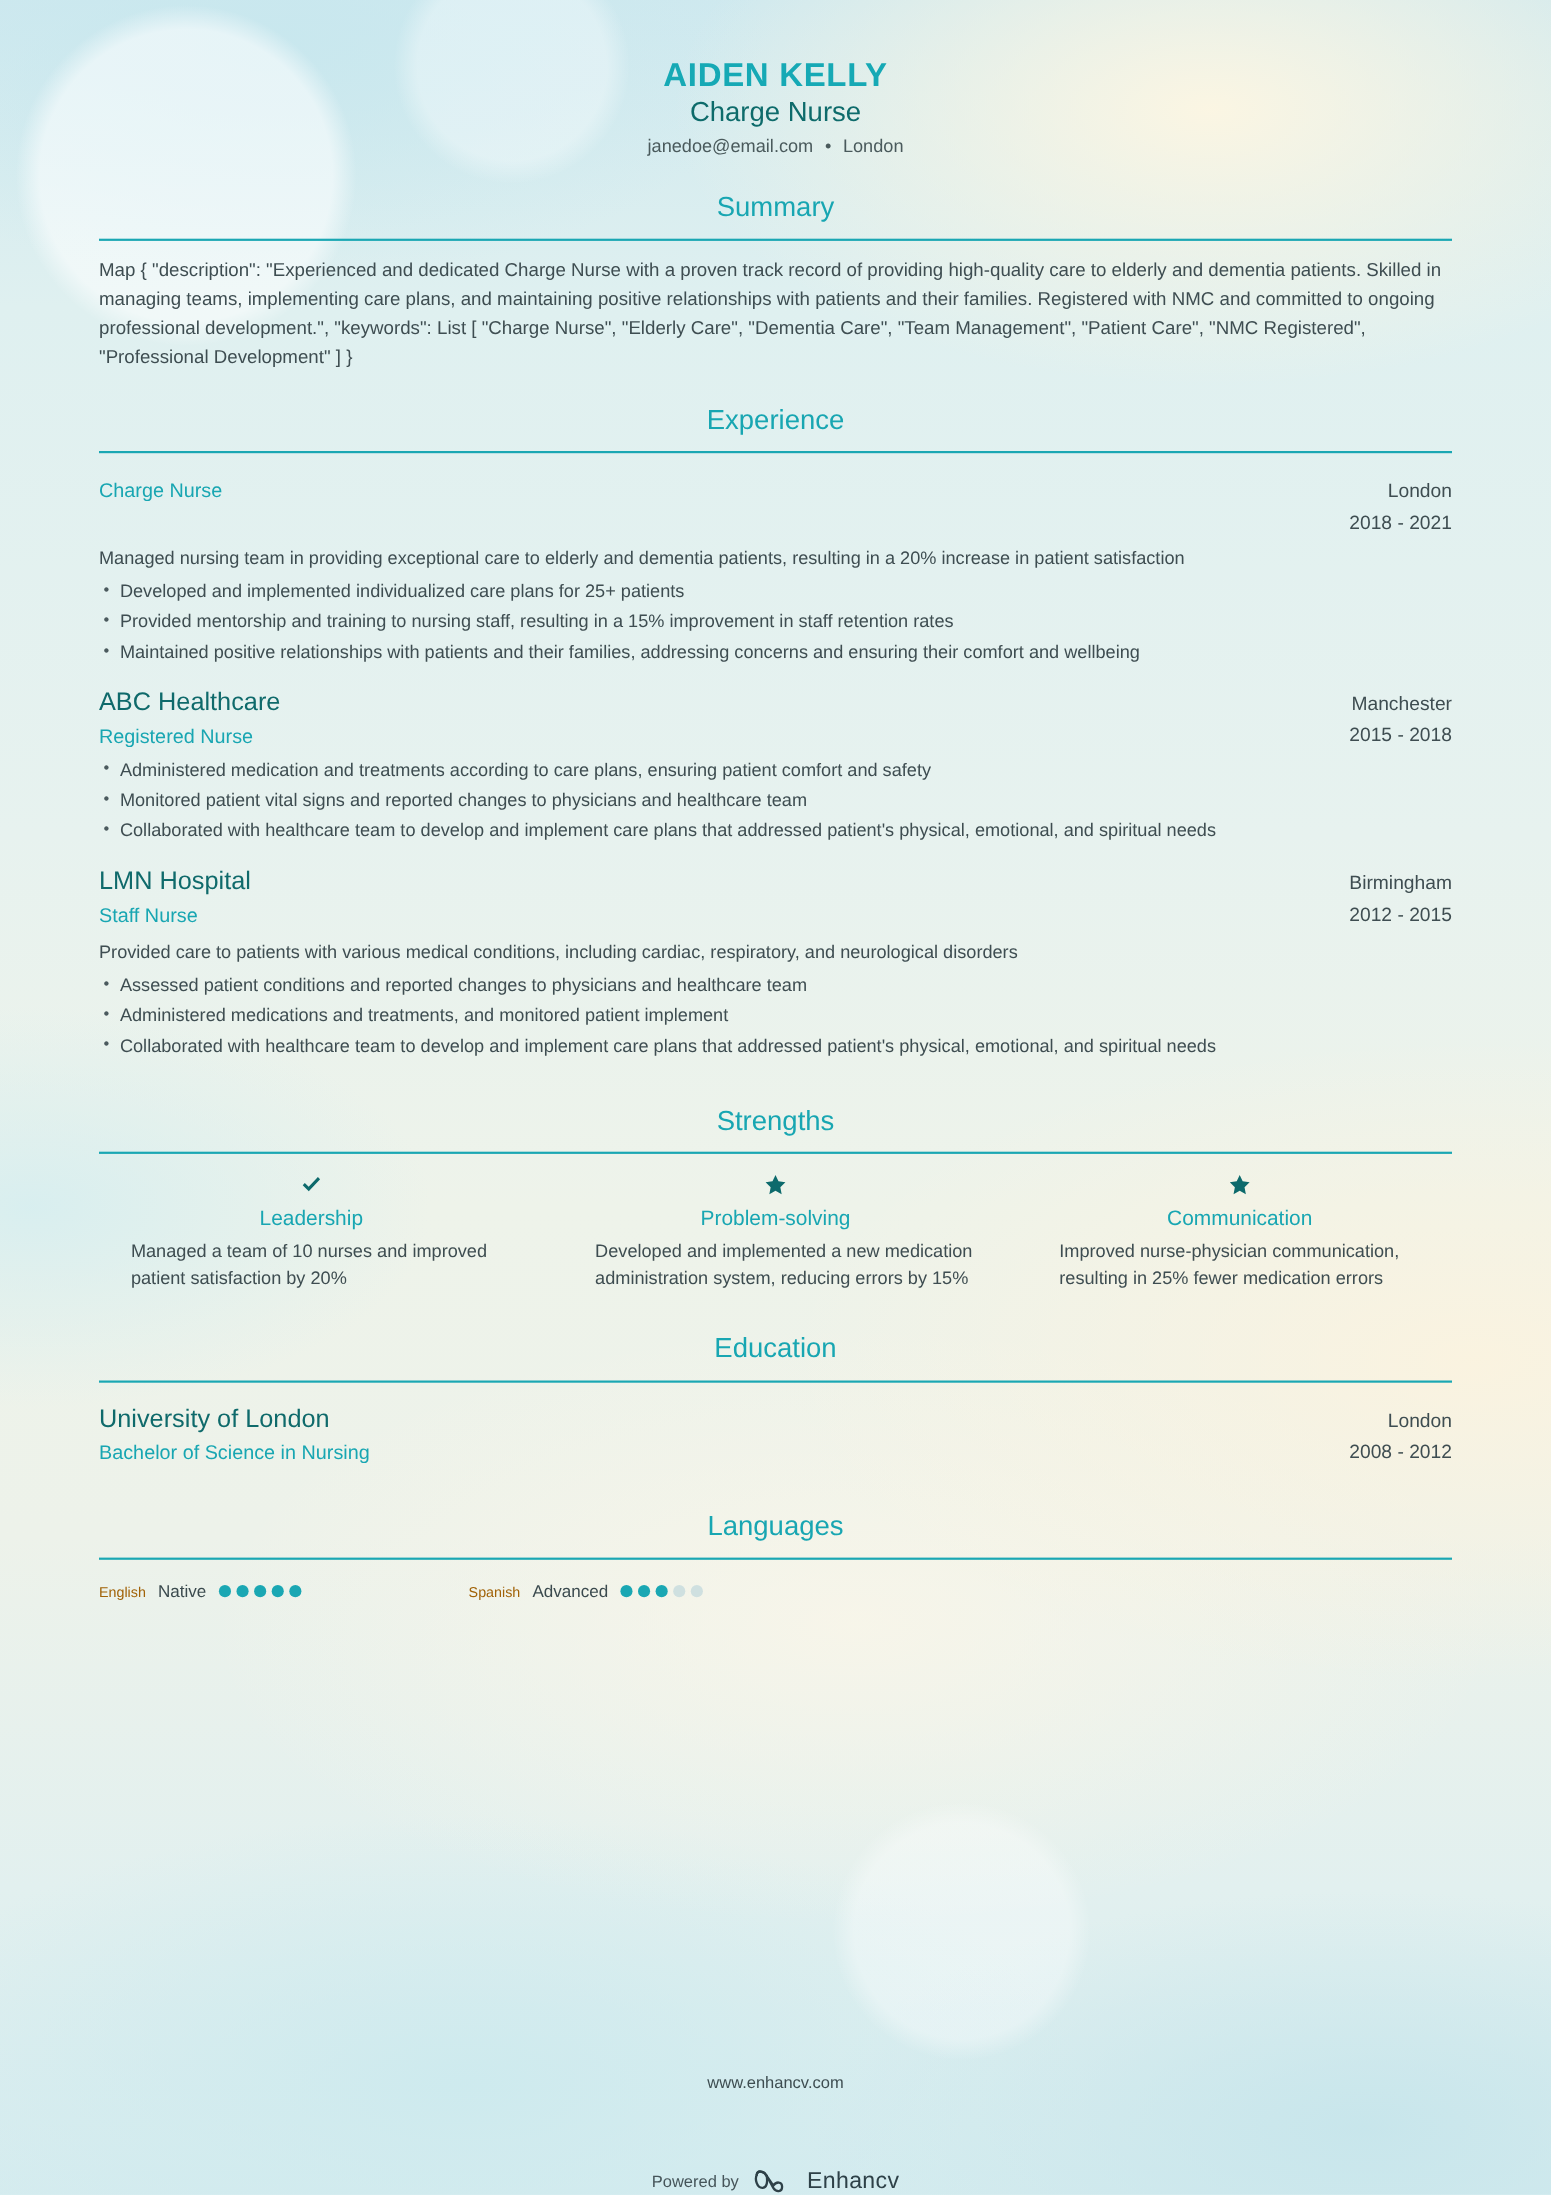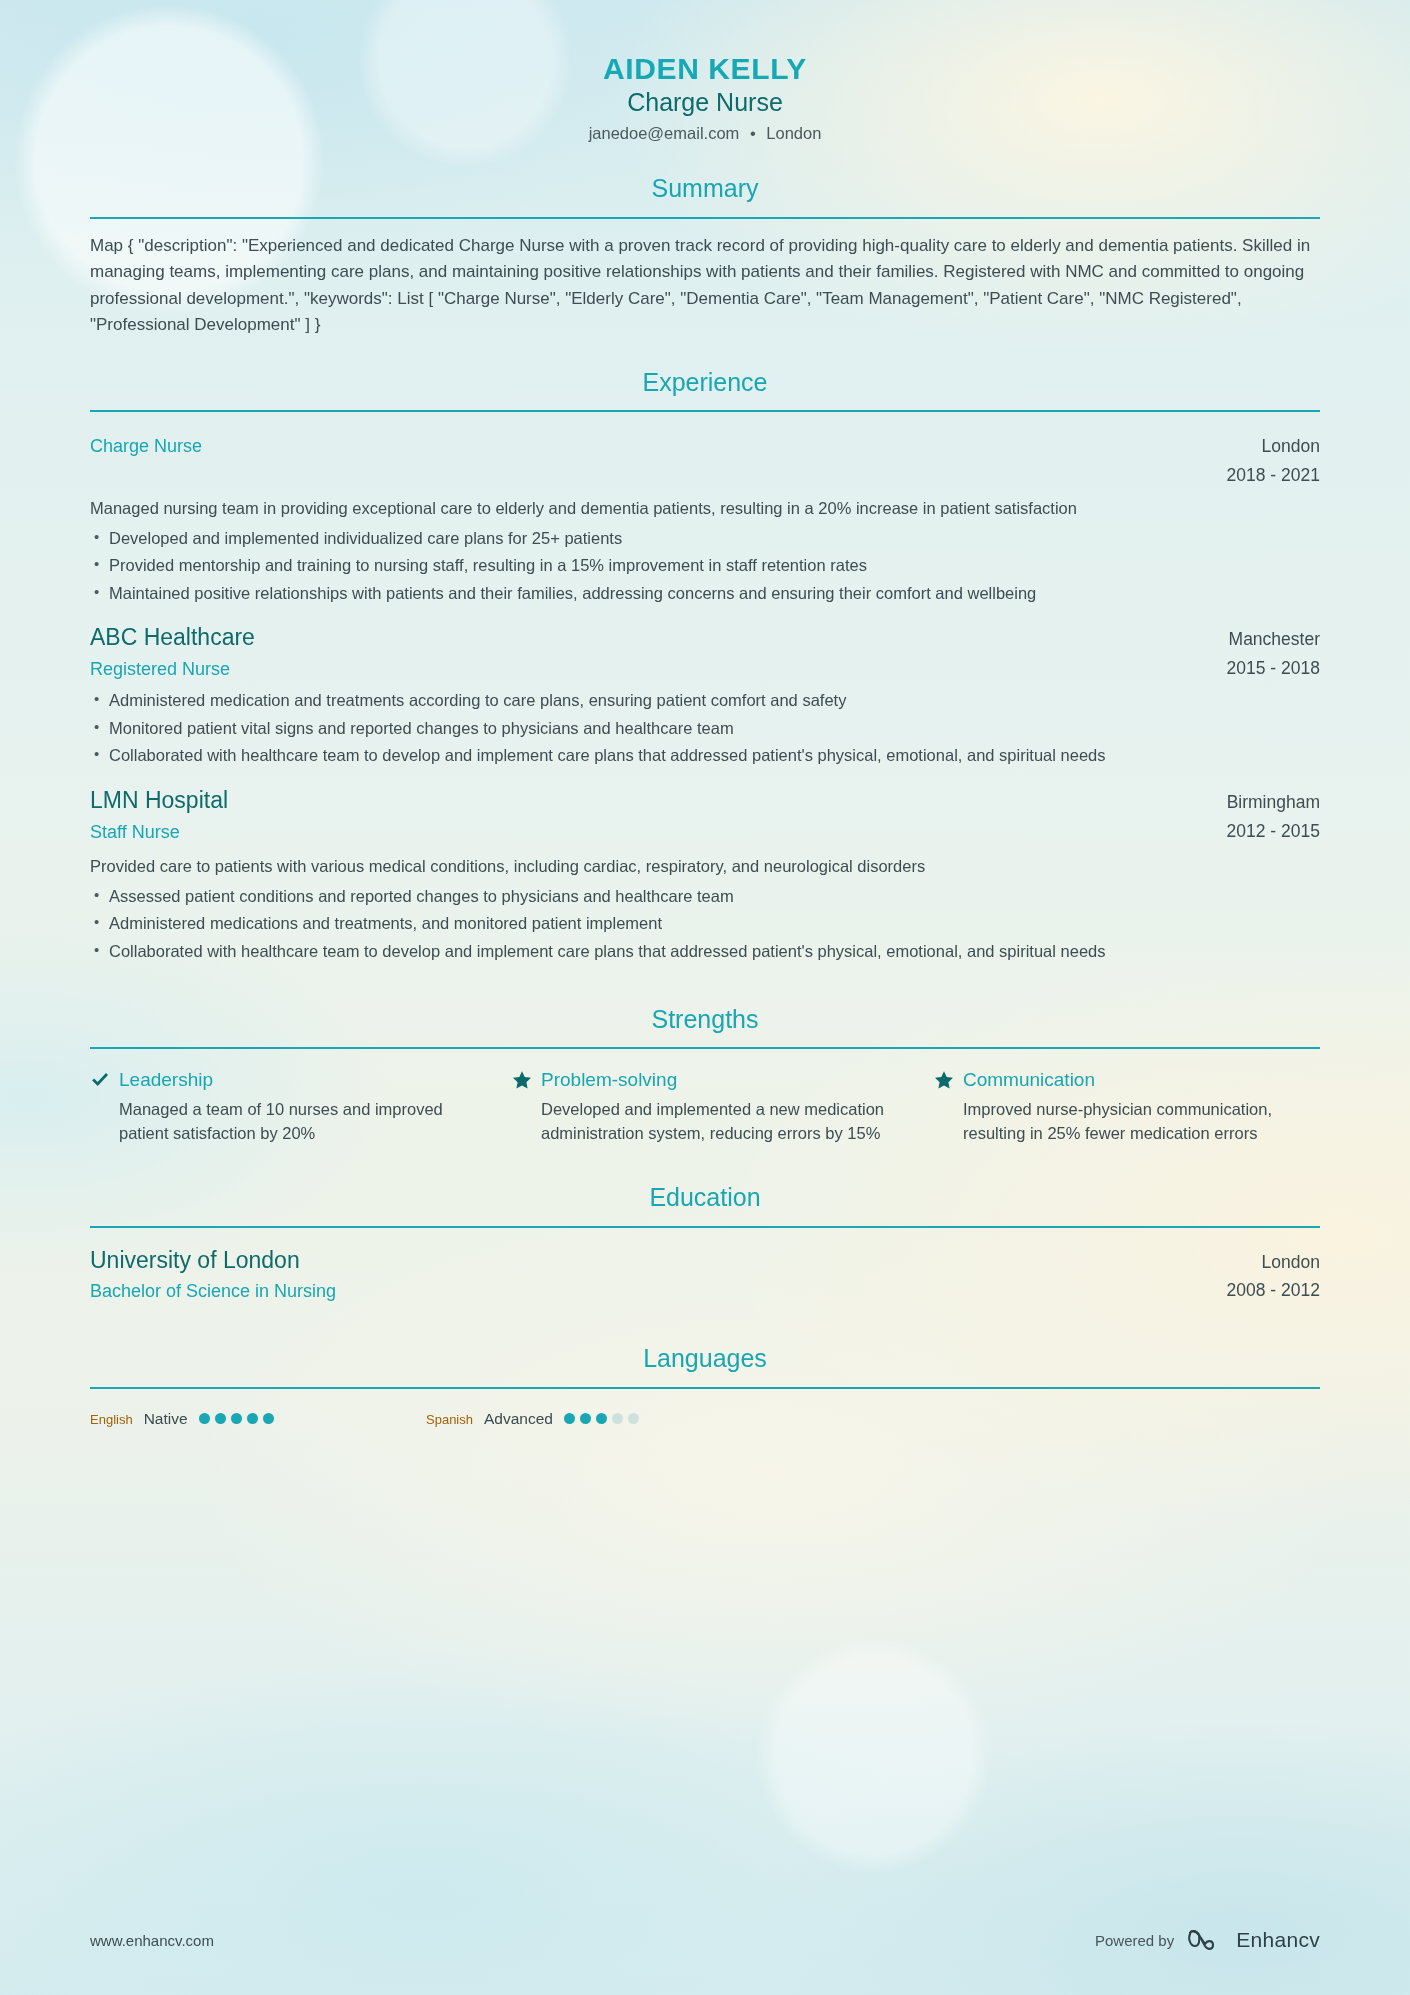--- a/index.html
+++ b/index.html
@@ -154,20 +154,21 @@
   .strengths {
     display: flex;
     gap: 36px;
     margin-top: 18px;
   }
   .strength { flex: 1 1 0; }
   .strength-head {
     display: flex;
     align-items: center;
     gap: 9px;
+    flex-direction: column;
   }
   .s-icon {
     width: 20px;
     height: 20px;
     flex: 0 0 20px;
     display: block;
     color: #0d6a6c;
   }
   .s-icon svg { display: block; width: 20px; height: 20px; fill: #0d6a6c; }
   .strength-title {
@@ -203,20 +204,21 @@
   
   .footer {
     position: absolute;
     left: 90px;
     right: 90px;
     bottom: 0;
     height: 110px;
     display: flex;
     align-items: center;
     justify-content: space-between;
+    flex-direction: column;
   }
   .footer-url { font-size: 15px; color: #3e4d51; }
   .footer-right { display: flex; align-items: center; gap: 13px; }
   .powered { font-size: 15px; color: #46555a; }
   .brand { display: flex; align-items: center; gap: 9px; }
   .brand-mark svg { display: block; }
   .brand-name {
     font-size: 21px;
     color: #2e4148;
     letter-spacing: .3px;

